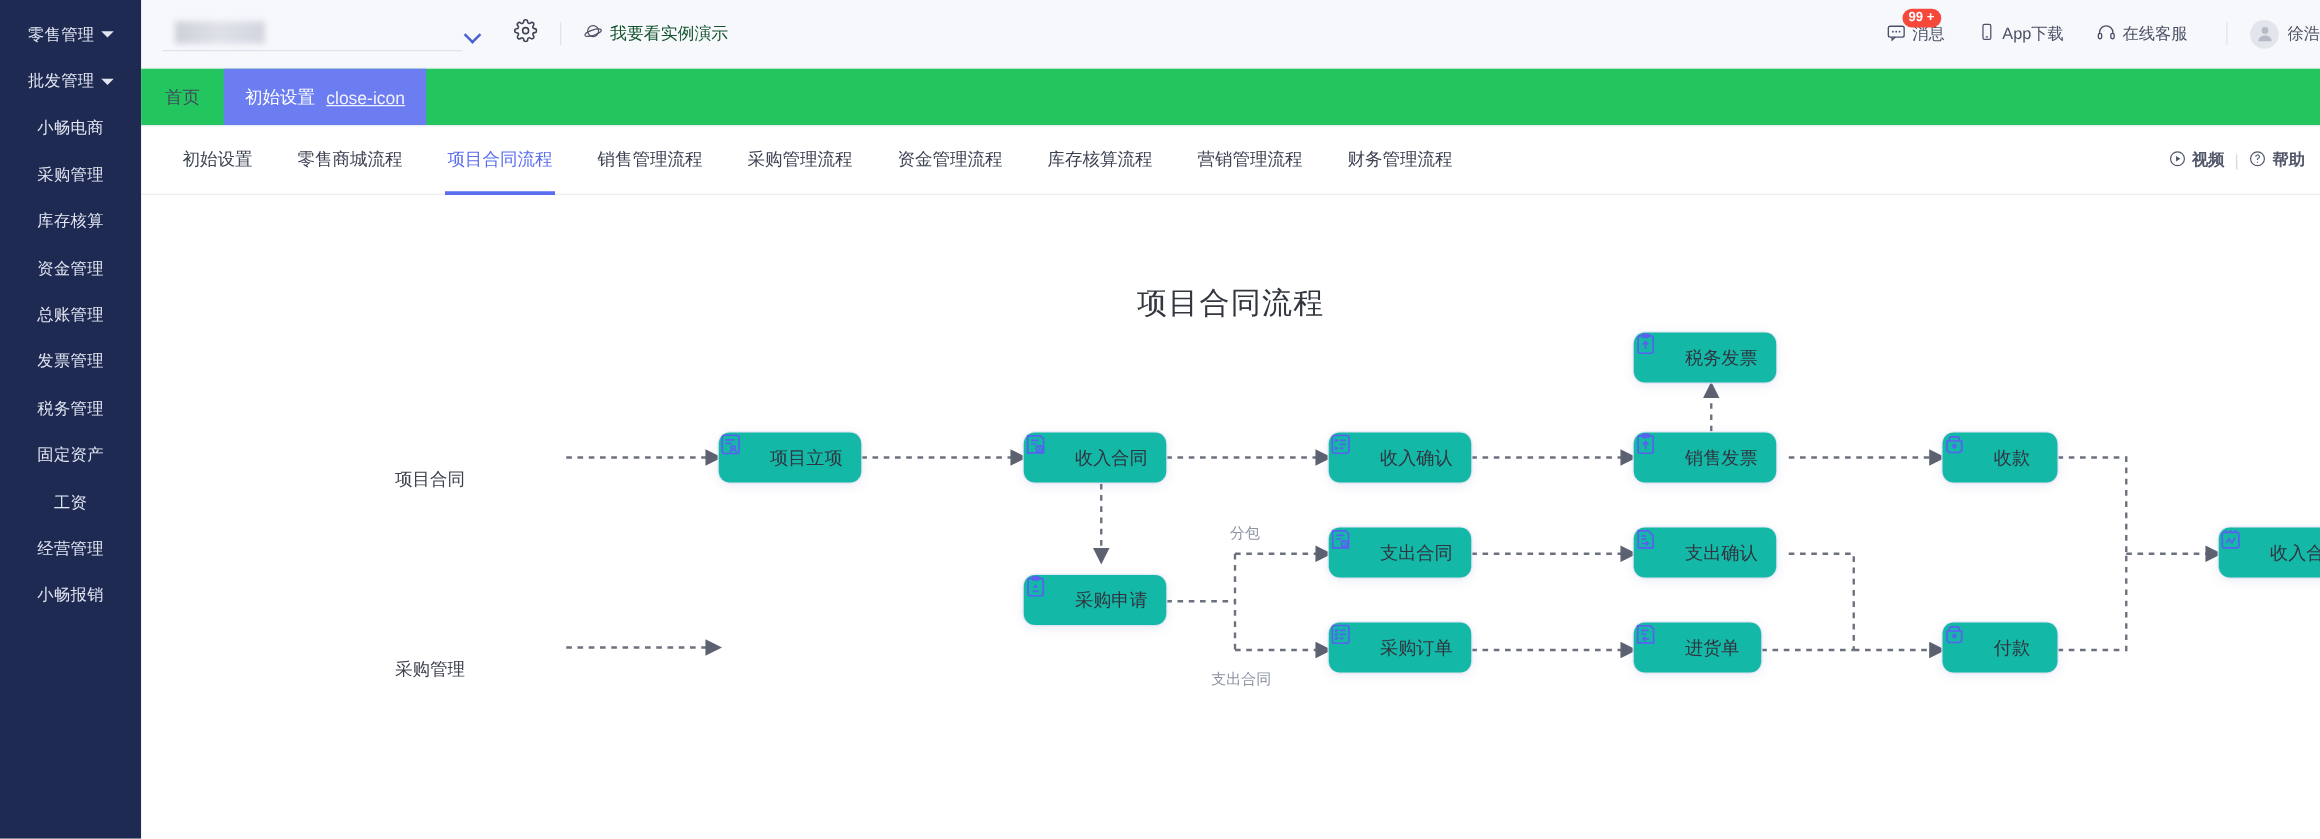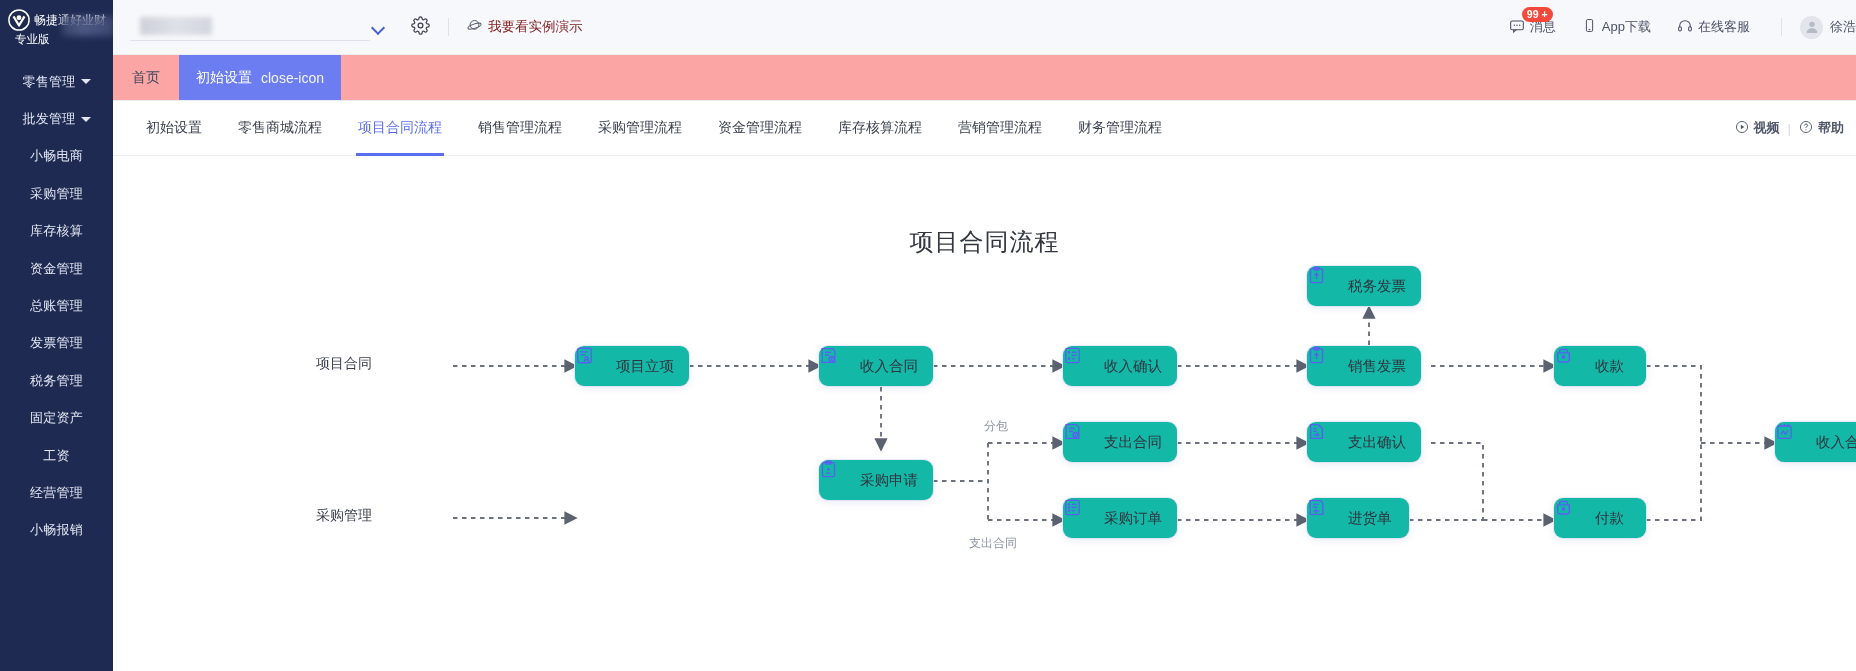--- a/index.html
+++ b/index.html
@@ -54,51 +54,51 @@
     position:absolute; left:0; bottom:1px; width:100%; height:1px; background:#dfe2ea;
   }
   .chev-down { width:16px; height:16px; position:relative; cursor:pointer; }
   .chev-down:before {
     content:""; position:absolute; left:3px; top:4px; width:8px; height:8px;
     border-right:2px solid #4a62d0; border-bottom:2px solid #4a62d0;
     transform:rotate(45deg);
   }
   .gear-icon { margin-left:25px; cursor:pointer; }
   .hdr-divider { width:1px; height:18px; background:#dfe2ea; margin:0 18px; }
-  .demo-link { display:flex; align-items:center; gap:6px; font-size:13.5px; color:#7f1d1d; cursor:pointer; }
+  .demo-link { display:flex; align-items:center; gap:6px; font-size:13.5px; color:#14532d; cursor:pointer; }
   .hdr-right { margin-left:auto; display:flex; align-items:center; gap:0; padding-right:0; }
   .hdr-btn {
     display:flex; align-items:center; gap:5px; font-size:13px; color:#4b5165;
     cursor:pointer; position:relative; padding:0 13px;
   }
   .badge {
     position:absolute; left:26px; top:-11px; background:#f5483b; color:#fff;
     font-size:10.5px; font-weight:bold; border-radius:9px; padding:1px 5px;
     line-height:13px; white-space:nowrap;
   }
   .avatar {
     width:23px; height:23px; border-radius:50%; background:#e3e5ec;
     display:flex; align-items:center; justify-content:center; margin-right:7px;
   }
   .user-name { font-size:13px; color:#4b5165; white-space:nowrap; overflow:hidden; }
 
   
   .tabstrip {
     position:absolute; left:113px; top:55px; right:0; height:46px;
-    background:#fca5a5; border-bottom:1px solid #e9ebf2; display:flex; align-items:stretch;
+    background:#22c55e; border-bottom:1px solid #e9ebf2; display:flex; align-items:stretch;
   }
   .tab-home {
     display:flex; align-items:center; padding:0 19px; font-size:14px; color:#404a5c;
     cursor:pointer;
   }
   .tab-active {
     display:flex; align-items:center; gap:9px; background:#6b7df0; color:#fff;
     padding:0 17px; font-size:14px; cursor:pointer;
   }
-  .tab-close { font-size:14px; opacity:.9; cursor:pointer; }
+  .tab-close { font-size:14px; opacity:.9; cursor:pointer;text-decoration:underline; }
 
   
   .subnav {
     position:absolute; left:113px; top:101px; right:0; height:55px;
     background:#fff; border-bottom:1px solid #ececec;
     display:flex; align-items:center; padding-left:33px;
   }
   .subnav-item {
     font-size:14px; color:#3c4252; margin-right:36px; cursor:pointer;
     position:relative; height:55px; display:flex; align-items:center; white-space:nowrap;
@@ -124,49 +124,35 @@
   .flow svg { position:absolute; left:0; top:0; }
 
   .node {
     position:absolute; display:flex; align-items:center; gap:8px;
     background:#14b8a6; border-radius:9px; padding:0 14px; height:40px;
     box-shadow:0 2px 9px rgba(80,95,175,.13), 0 0 0 1px rgba(235,237,248,.9);
     font-size:14.5px; color:#2f3440; white-space:nowrap; cursor:pointer;
   }
   .node .nico { width:19px; height:19px; flex:0 0 19px; }
   .row-label {
-    position:absolute; font-size:14px; color:#3a3f4c; white-space:nowrap;
+    position:absolute; font-size:14px; color:#3a3f4c; white-space:nowrap;margin-top:20px;
   }
   .edge-label {
     position:absolute; font-size:12px; color:#8d93a3; white-space:nowrap;
   }
   .scroll-track {
     position:absolute; right:0; top:0; width:8px; height:671px; background:transparent;
   }
 </style>
 </head>
 <body>
 
 <div id="app">
 
   <div class="sidebar">
-    <div class="logo-wrap">
-      <div class="logo-row">
-        <span class="logo-mark">
-          <svg width="22" height="22" viewBox="0 0 24 24">
-            <circle cx="12" cy="12" r="11" fill="none" stroke="#fff" stroke-width="1.6"></circle>
-            <path d="M6 8 L12 18 L18 8" fill="none" stroke="#fff" stroke-width="2.4" stroke-linejoin="round"></path>
-            <circle cx="12" cy="9.5" r="2.6" fill="#fff"></circle>
-          </svg>
-        </span>
-        <span class="logo-text">畅捷通好业财</span>
-      </div>
-      <div class="logo-pro">专业版</div>
-      <div class="logo-blur"></div>
-    </div>
 
     <div class="side-menu">
       <div class="side-item">
         <span>零售管理</span>
         <span class="caret"></span>
       </div>
       <div class="side-item">
         <span>批发管理</span>
         <span class="caret"></span>
       </div>

